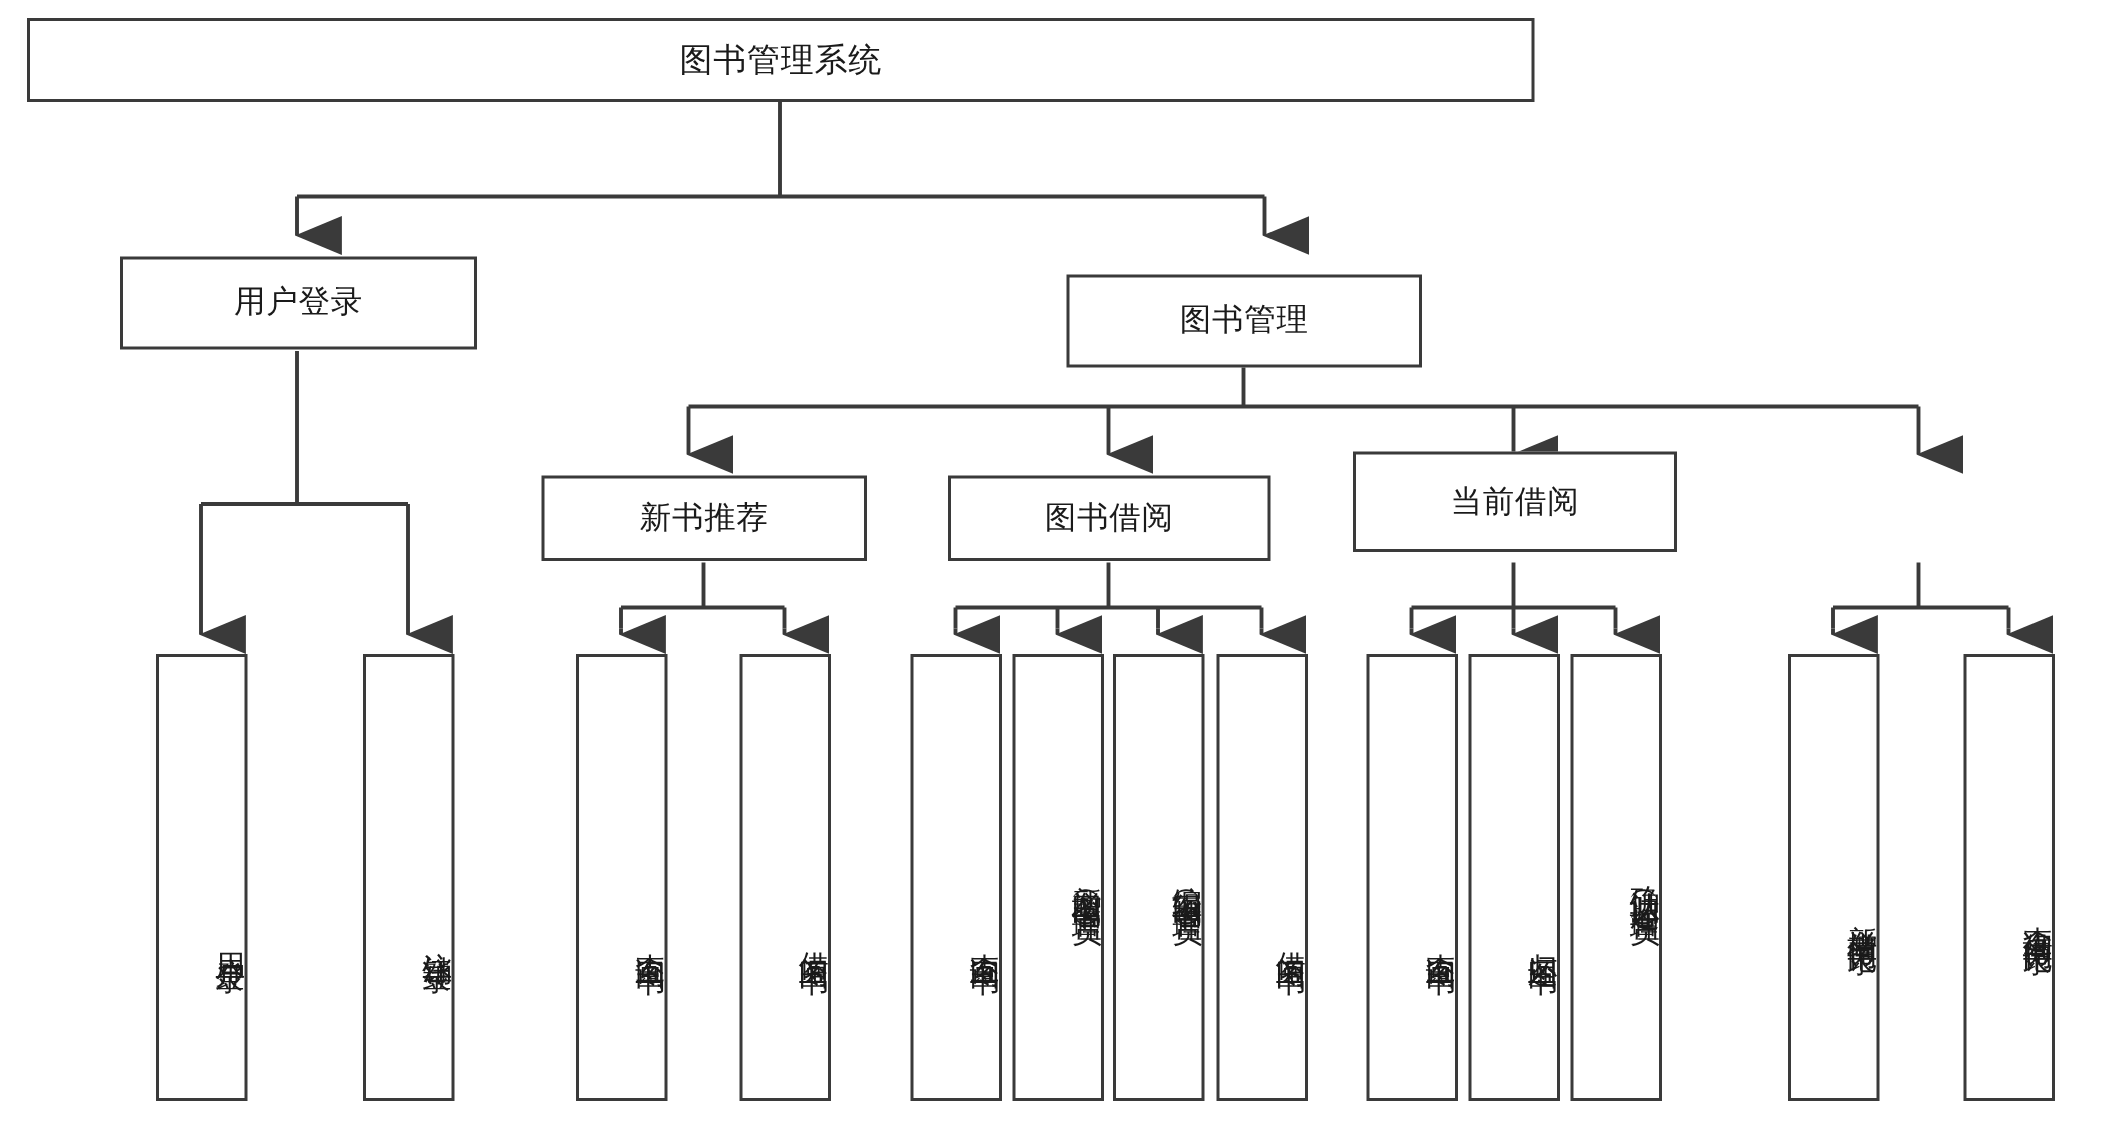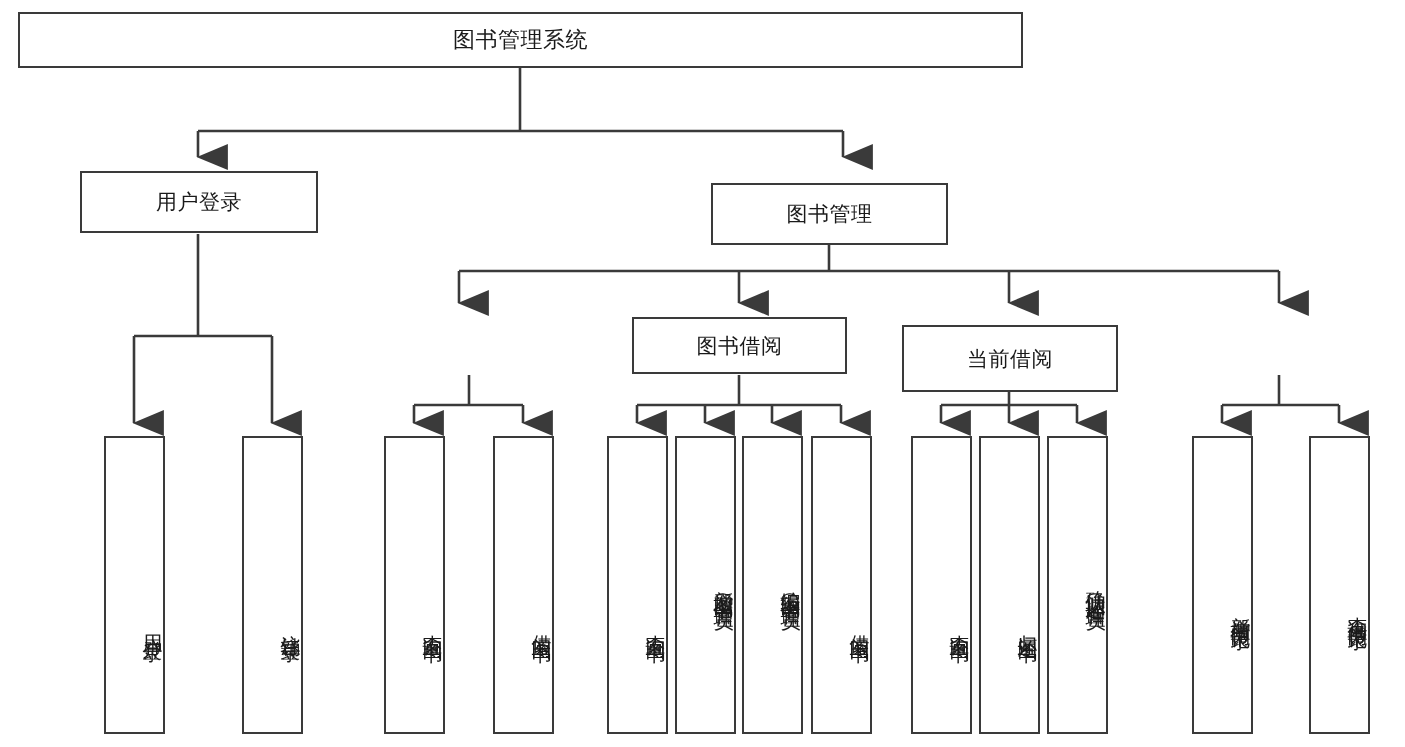--- a/index.html
+++ b/index.html
@@ -153,24 +153,27 @@
     <span>图书管理系统</span>
   </div>
 
   <div class="node horiz" style="left:80px; top:171px; width:238px; height:62px;">
     <span>用户登录</span>
   </div>
   <div class="node horiz" style="left:711px; top:171px; width:237px; height:62px;margin-top:12px;">
     <span>图书管理</span>
   </div>
 
+  <div class="node horiz" style="left:361px; top:317px; width:217px; height:57px;">
+    <span>新书推荐</span>
+  </div>
   <div class="node horiz" style="left:632px; top:317px; width:215px; height:57px;">
     <span>图书借阅</span>
   </div>
-  <div class="node horiz" style="left:902px; top:325px; width:216px; height:67px;">
+  <div class="node horiz" style="left:902px; top:301px; width:216px; height:67px;">
     <span>当前借阅</span>
   </div>
 
   <div class="node vert" style="left:104px; top:436px; width:61px; height:298px; padding-top:80px;">
     <span class="vlabel">用户登录</span>
   </div>
   <div class="node vert" style="left:242px; top:436px; width:61px; height:298px; padding-top:80px;">
     <span class="vlabel">注销登录</span>
   </div>
 

